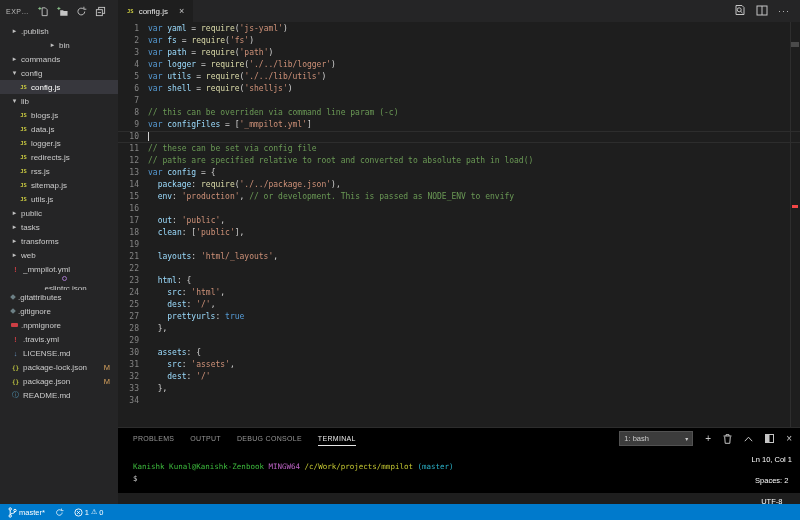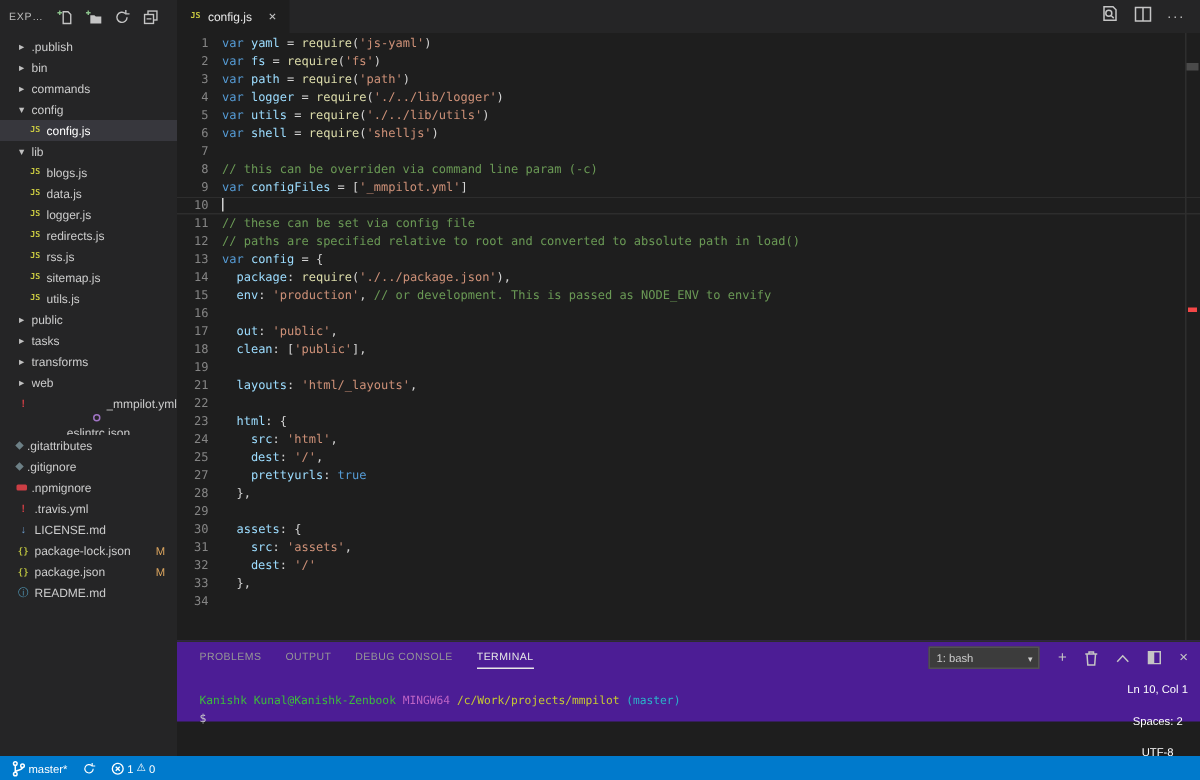--- a/index.html
+++ b/index.html
@@ -55,22 +55,22 @@
   .cursor { display:inline-block; width:1px; height:9px; background:#d0d0d0;
     vertical-align:middle; }
   #ruler { position:absolute; right:0; top:0; width:10px; height:405px;
     border-left:1px solid #2e2e2e; }
   #ruler-slider { position:absolute; right:1px; top:20px; width:8px; height:5px;
     background:#4a4a4a; }
   #ruler-error { position:absolute; right:2px; top:183px; width:6px; height:3px;
     background:#f44747; }
 
   
-  #panel { position:absolute; left:118px; top:427px; width:682px; height:54px;
-    background:#4c1d95; border-top:1px solid #2c2c2c; }
+  #panel { position:absolute; left:118px; top:427px; width:682px; height:66px;
+    background:#000000; border-top:1px solid #2c2c2c; }
   #panel-tabs { display:flex; gap:16px; align-items:center; height:20px;
     padding-left:15px; }
   .ptab { font-size:7px; letter-spacing:0.3px; color:#969696; cursor:pointer;
     padding:4px 0 3px 0; }
   .ptab.active { color:#e7e7e7; border-bottom:1px solid #e7e7e7; }
   #panel-controls { position:absolute; right:8px; top:3px; display:flex; gap:12px;
     align-items:center; color:#c5c5c5; }
   #shell-select { width:74px; height:15px; background:#3c3c3c; border:1px solid #525252;
     color:#cccccc; font-size:7.5px; display:flex; align-items:center;
     justify-content:space-between; padding:0 4px; cursor:pointer; }
@@ -123,21 +123,21 @@
             <path d="M3 7.2h3.5" stroke="#c5c5c5"></path>
           </svg>
       </span>
     </span>
   </div>
   <div id="file-tree">
       <div class="tree-row" style="padding-left: 11px;">
         <span class="arrow">▸</span>
         <span class="trl">.publish</span>
       </div>
-      <div class="tree-row" style="padding-left: 11px;">
+      <div class="tree-row" style="padding-left: 1px; margin-left: 48px;">
         <span class="arrow">▸</span>
         <span class="trl">bin</span>
       </div>
       <div class="tree-row" style="padding-left: 11px;">
         <span class="arrow">▸</span>
         <span class="trl">commands</span>
       </div>
       <div class="tree-row" style="padding-left: 11px;">
         <span class="arrow">▾</span>
         <span class="trl">config</span>
@@ -187,21 +187,21 @@
         <span class="trl">tasks</span>
       </div>
       <div class="tree-row" style="padding-left: 11px;">
         <span class="arrow">▸</span>
         <span class="trl">transforms</span>
       </div>
       <div class="tree-row" style="padding-left: 11px;">
         <span class="arrow">▸</span>
         <span class="trl">web</span>
       </div>
-      <div class="tree-row" style="padding-left: 11px; justify-content: space-between;">
+      <div class="tree-row" style="padding-left: 11px;">
         <span class="fic ic-yml">!</span>
         <span class="trl">_mmpilot.yml</span>
       </div>
       <div class="tree-row" style="padding-left: 11px; flex-direction: column;">
         <span class="fic ic-eslint"></span>
         <span class="trl">.eslintrc.json</span>
       </div>
       <div class="tree-row" style="padding-left: 11px;">
         <span class="fic ic-git"></span>
         <span class="trl">.gitattributes</span>

